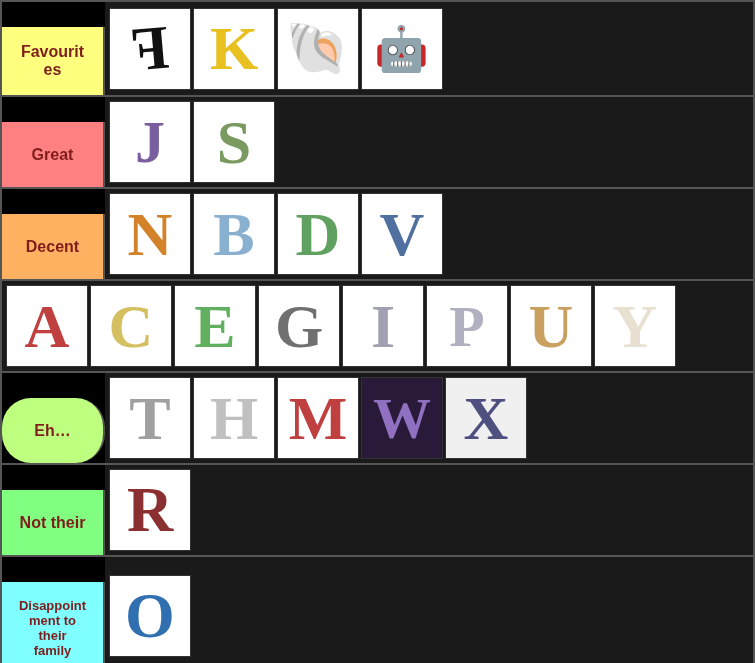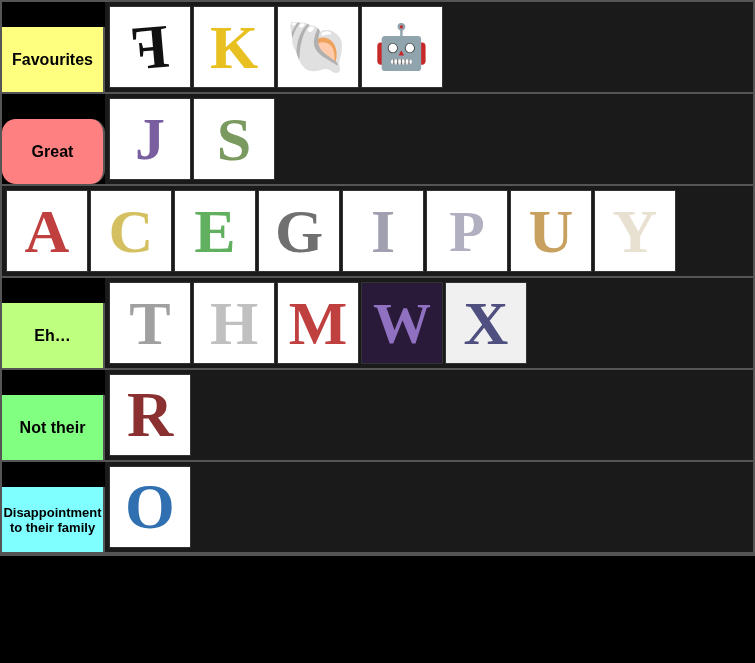--- a/index.html
+++ b/index.html
@@ -24,22 +24,22 @@
     }
     .tier-label {
       width: 103px;
       min-width: 103px;
       display: flex;
       align-items: center;
       justify-content: center;
       text-align: center;
       font-size: 16px;
       font-weight: bold;
-      color: #000000;
-      padding: 0;
+      color: #7f1d1d;
+      padding: 16px;
       border-right: 2px solid #555;
       word-break: break-word;
       margin-top: 25px;
     }
     .tier-content {
       flex: 1;
       display: flex;
       flex-direction: row;
       flex-wrap: wrap;
       align-items: center;
@@ -111,31 +111,48 @@
       <div class="tier-item">
         <span style="font-size:52px;">🐚</span>
       </div>
       <div class="tier-item">
         <span style="font-size:44px;">🤖</span>
       </div>
     </div>
   </div>
 
   <div class="tier-row row-great">
-    <div class="tier-label" style="background:#ff8080;border-radius:14px;">Great</div>
+    <div class="tier-label" style="background:#ff8080;">Great</div>
     <div class="tier-content">
       <div class="tier-item">
         <span class="letter-j" style="font-family:serif;font-weight:900;color:#7a5fa0;font-size:60px;">J</span>
       </div>
       <div class="tier-item">
         <span class="letter-s" style="font-family:serif;font-weight:900;color:#7a9a60;font-size:62px;">S</span>
       </div>
     </div>
   </div>
 
+  <div class="tier-row row-decent">
+    <div class="tier-label" style="background:#ffb060;">Decent</div>
+    <div class="tier-content">
+      <div class="tier-item">
+        <span class="letter-n" style="font-family:serif;font-weight:900;color:#d4822a;font-size:62px;">N</span>
+      </div>
+      <div class="tier-item">
+        <span class="letter-b" style="font-family:serif;font-weight:900;color:#8ab0d0;font-size:62px;">B</span>
+      </div>
+      <div class="tier-item">
+        <span class="letter-d" style="font-family:serif;font-weight:900;color:#60a060;font-size:62px;">D</span>
+      </div>
+      <div class="tier-item">
+        <span class="letter-v" style="font-family:serif;font-weight:900;color:#5070a0;font-size:62px;">V</span>
+      </div>
+    </div>
+  </div>
 
   <div class="tier-row row-alright">
     <div class="tier-content">
       <div class="tier-item">
         <span class="letter-a" style="font-family:serif;font-weight:900;color:#c04040;font-size:62px;">A</span>
       </div>
       <div class="tier-item">
         <span class="letter-c" style="font-family:serif;font-weight:900;color:#d4c060;font-size:62px;">C</span>
       </div>
       <div class="tier-item">
@@ -153,21 +170,21 @@
       <div class="tier-item">
         <span class="letter-u" style="font-family:serif;font-weight:900;color:#c8a060;font-size:62px;">U</span>
       </div>
       <div class="tier-item">
         <span class="letter-y" style="font-family:serif;font-weight:900;color:#e8e0d0;font-size:62px;">Y</span>
       </div>
     </div>
   </div>
 
   <div class="tier-row row-eh">
-    <div class="tier-label" style="background:#bfff80;">Eh…</div>
+    <div class="tier-label" style="background:#bfff80;border-radius:29px;">Eh…</div>
     <div class="tier-content">
       <div class="tier-item">
         <span class="letter-t" style="font-family:serif;font-weight:900;color:#a0a0a0;font-size:62px;">T</span>
       </div>
       <div class="tier-item">
         <span class="letter-h" style="font-family:serif;font-weight:900;color:#c0c0c0;font-size:62px;">H</span>
       </div>
       <div class="tier-item">
         <span class="letter-m" style="font-family:serif;font-weight:900;color:#c04040;font-size:62px;">M</span>
       </div>

